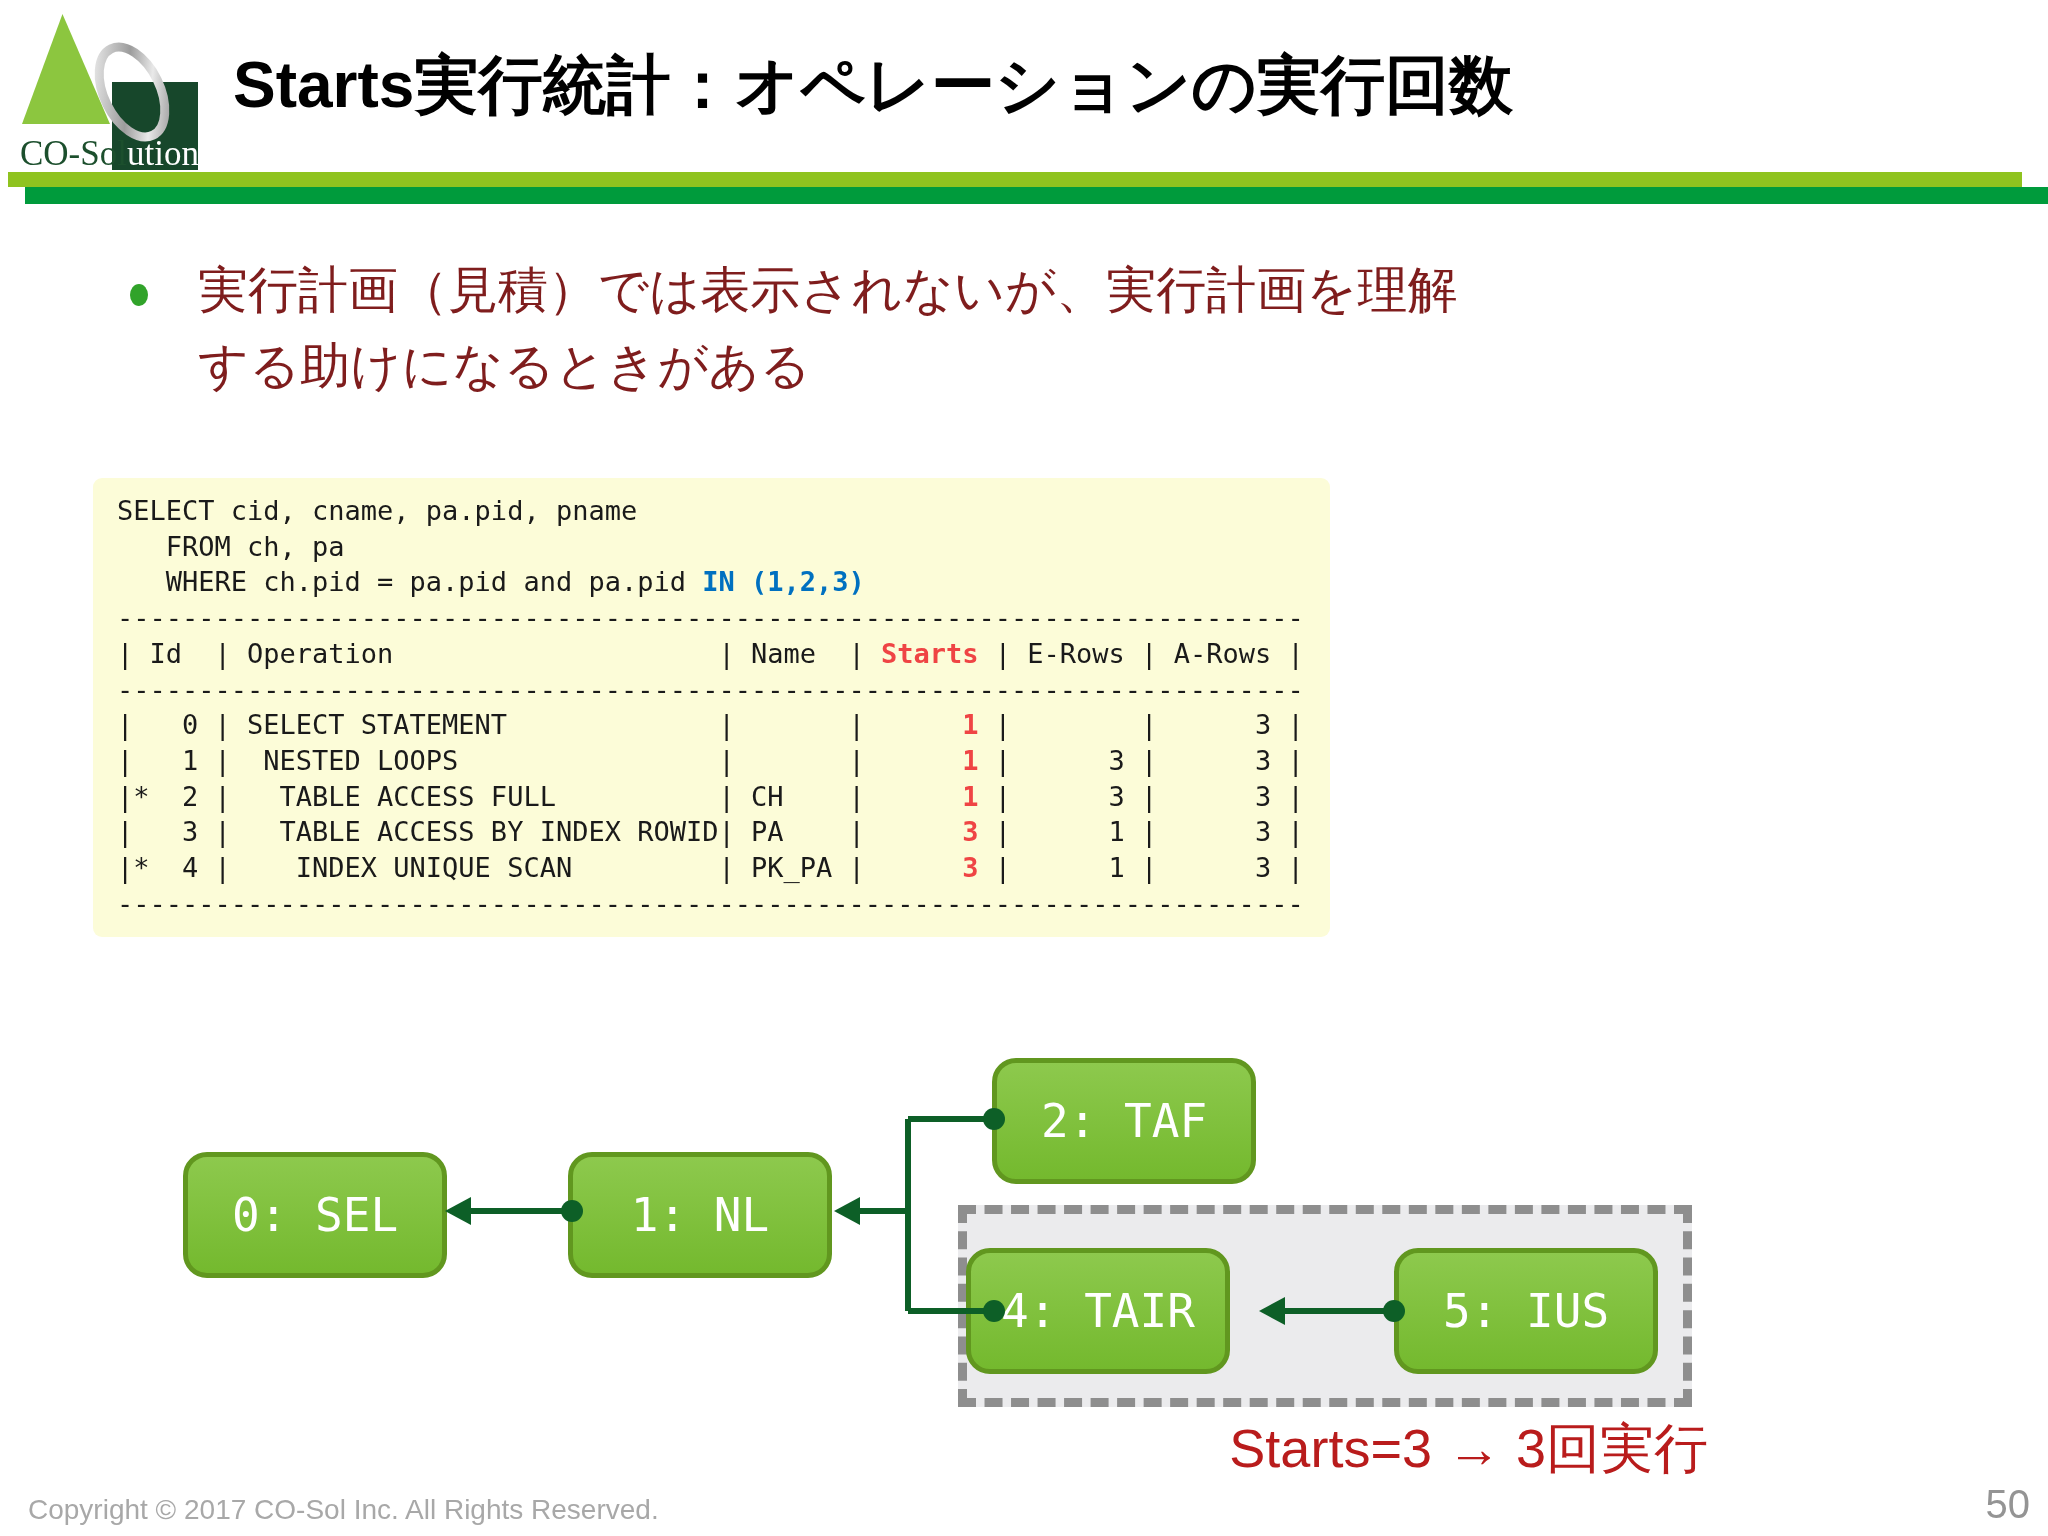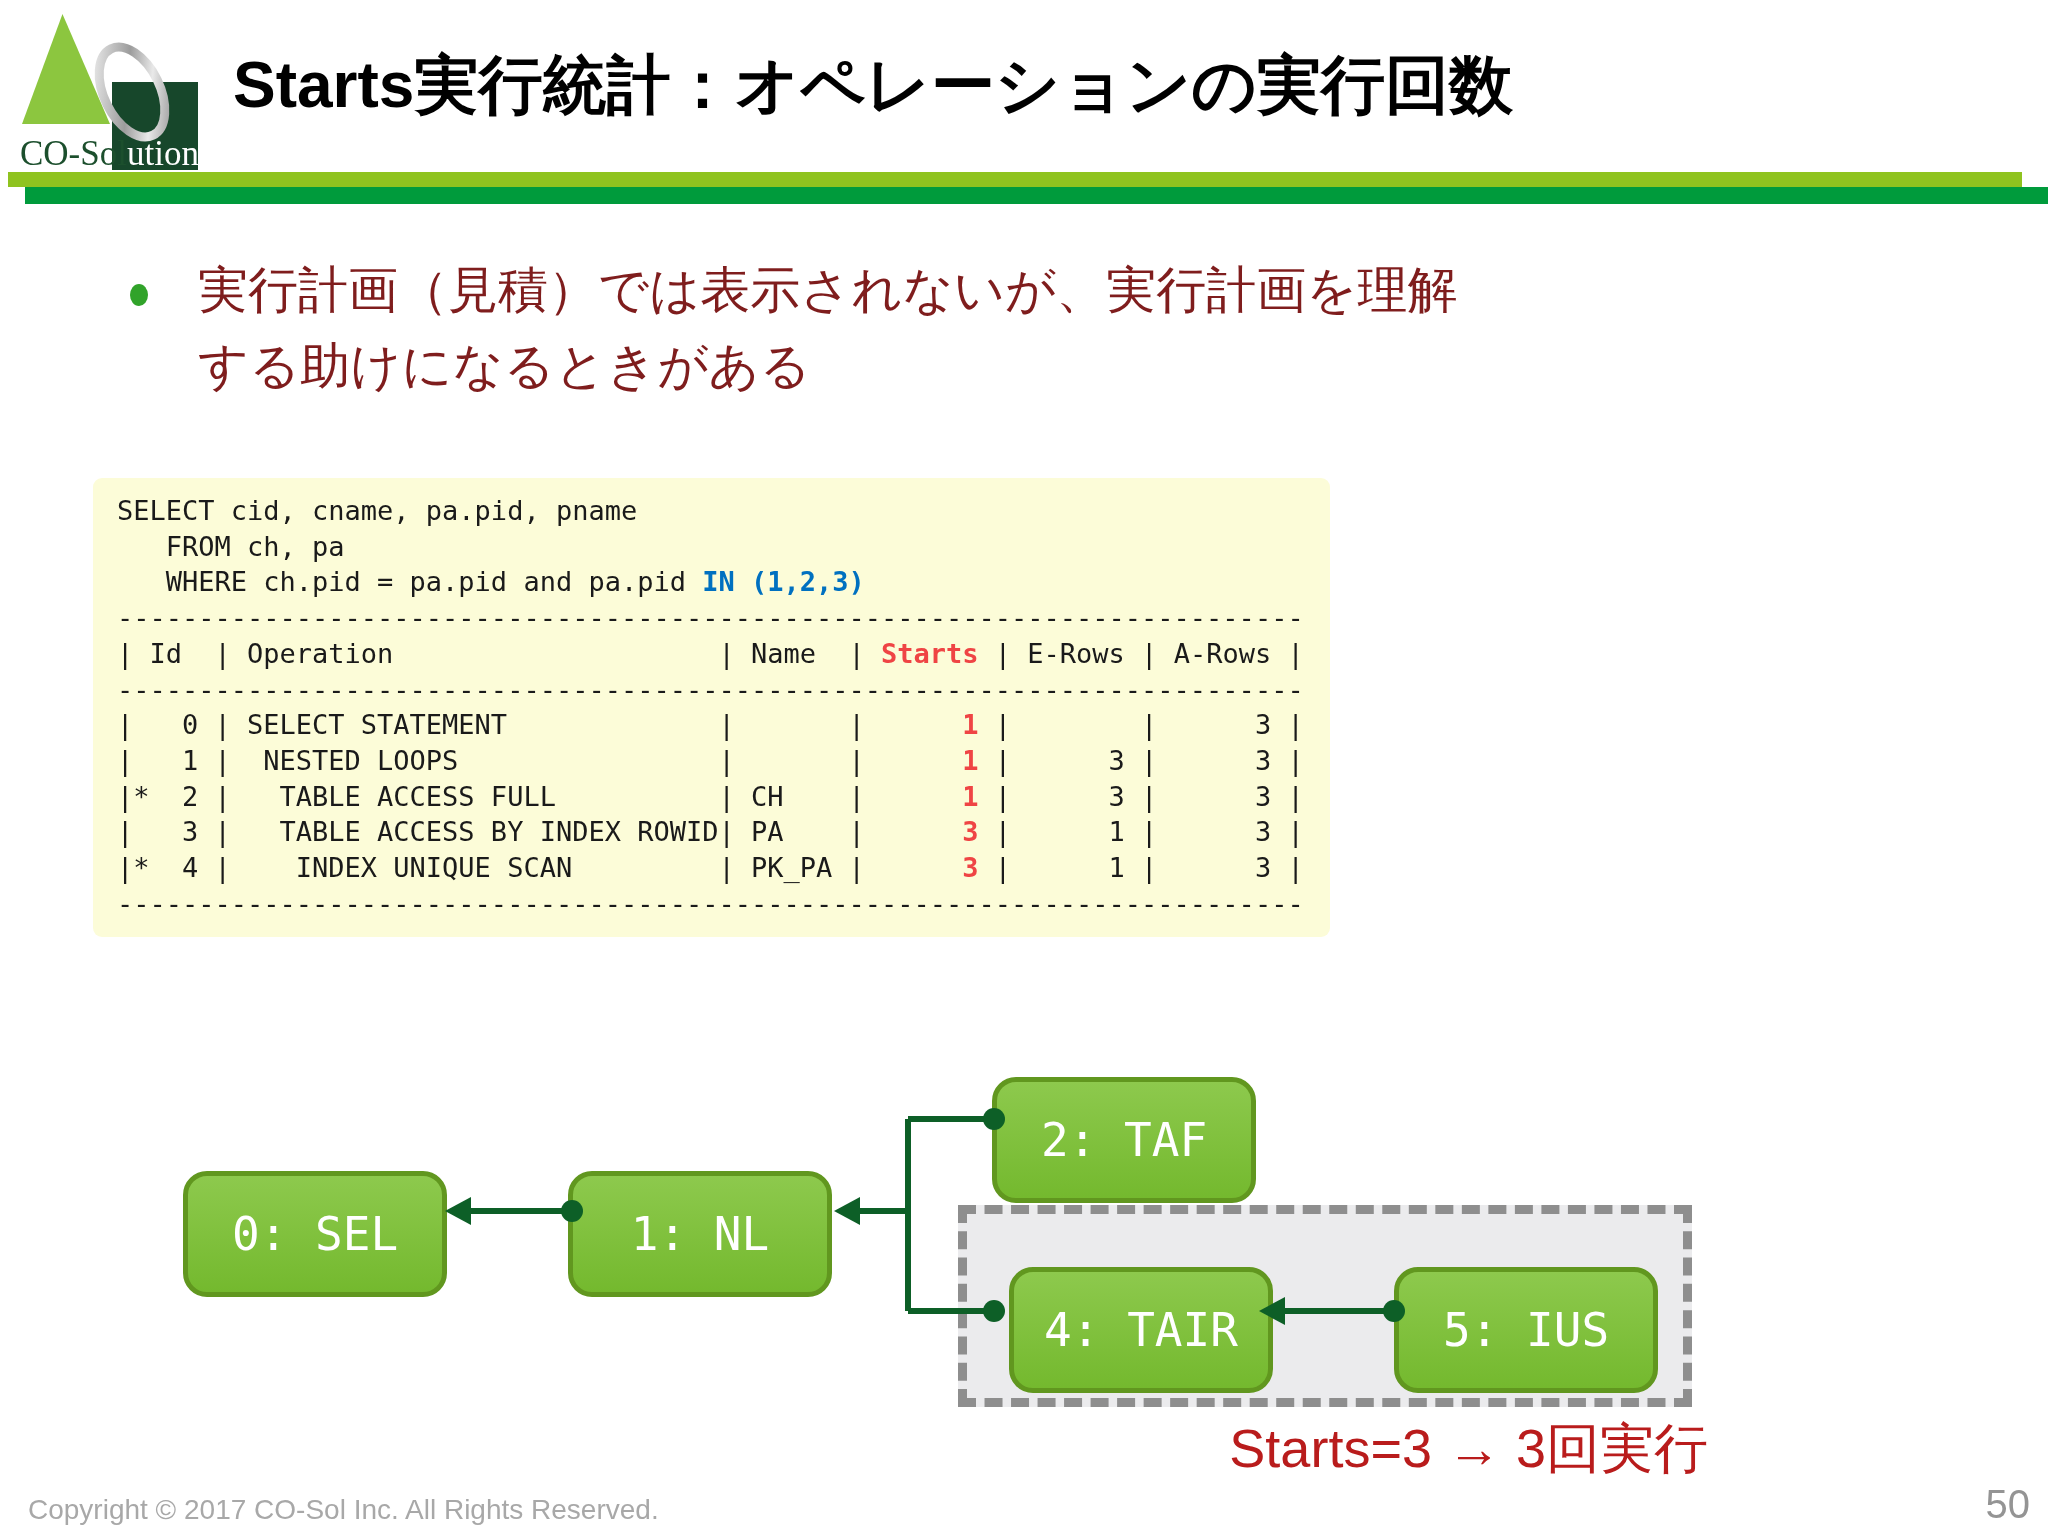--- a/index.html
+++ b/index.html
@@ -56,26 +56,26 @@
   .dashed-group{
     position:absolute;left:958px;top:1205px;width:734px;height:202px;
     box-sizing:border-box;border:9px dashed #8e8e8e;background:#ebebed;
   }
   .plan-node{
     position:absolute;width:264px;height:126px;box-sizing:border-box;
     background:linear-gradient(#8dc94d,#74b92e);
     border:5px solid #61971f;border-radius:24px;
     display:flex;align-items:center;justify-content:center;
     font-family:"DejaVu Sans Mono","Liberation Mono",monospace;
-    font-size:46px;color:#ffffff;white-space:nowrap;margin-top:19px;
+    font-size:46px;color:#ffffff;white-space:nowrap;
   }
   .node-sel {left:183px;top:1152px;}
   .node-nl  {left:568px;top:1152px;align-items:center;}
   .node-taf {left:992px;top:1058px;}
-  .node-tair{left:1009px;top:1248px;}
+  .node-tair{left:966px;top:1248px;}
   .node-ius {left:1394px;top:1248px;}
   .connector-layer{position:absolute;left:0;top:0;pointer-events:none;}
   .diagram-caption{
     position:absolute;right:340px;top:1413px;
     font-size:54px;color:#b91c1c;white-space:nowrap;text-align:right;
   }
 
   
   .footer-copyright{
     position:absolute;left:28px;top:1494px;font-size:28px;color:#a8a8a8;white-space:nowrap;

